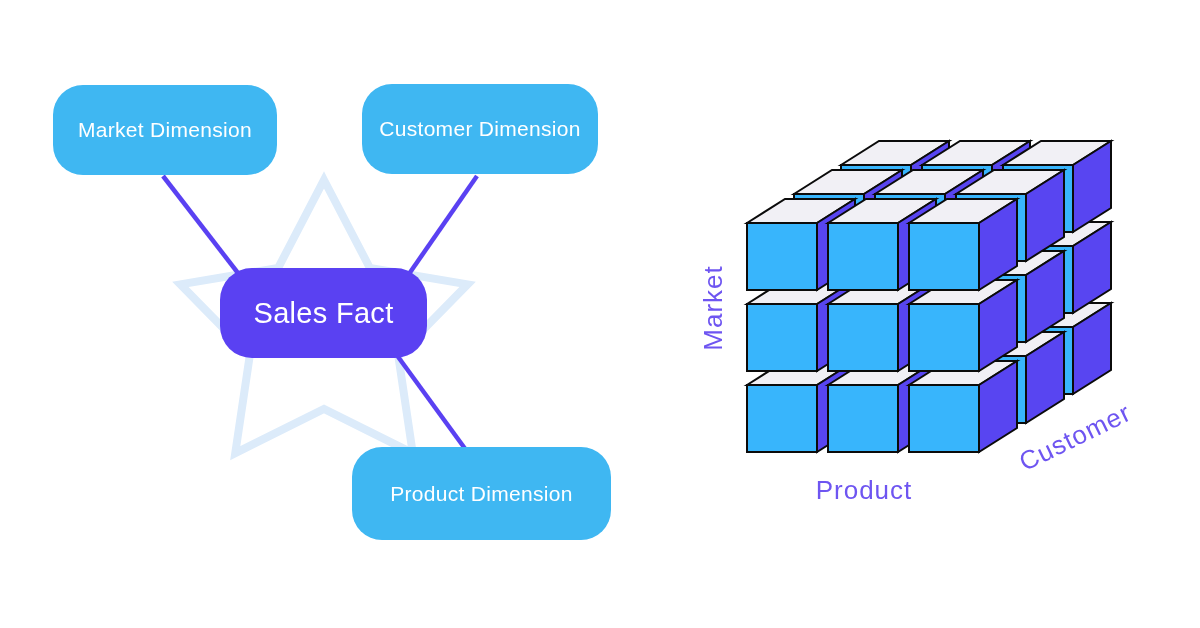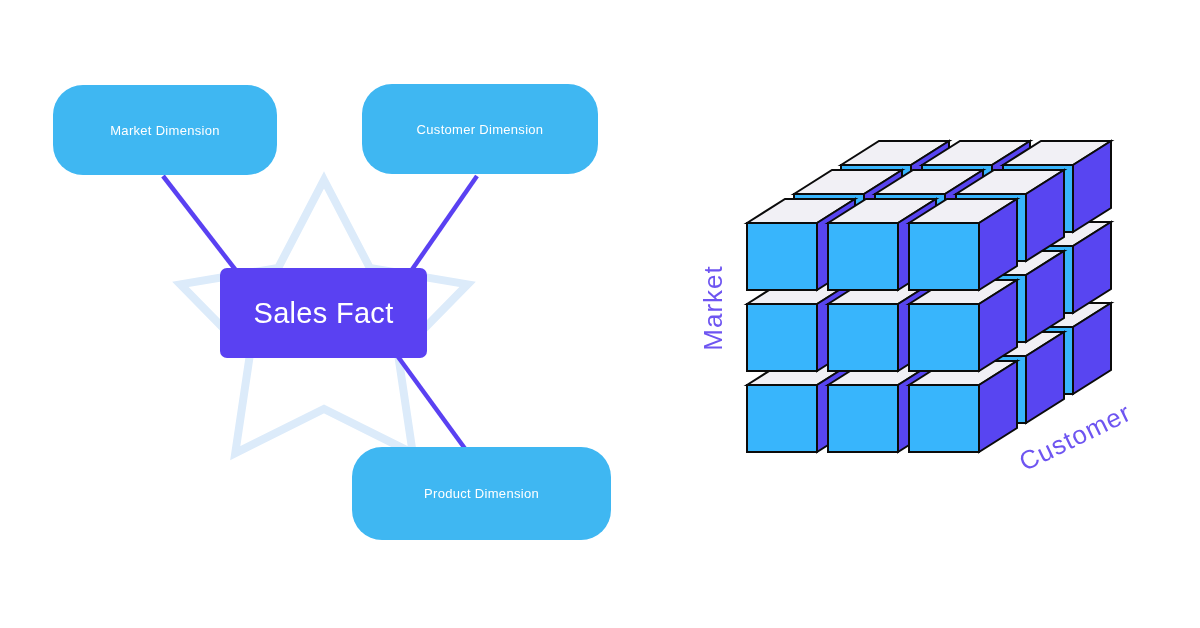--- a/index.html
+++ b/index.html
@@ -30,30 +30,30 @@
     display: flex;
     align-items: center;
     justify-content: center;
     color: #ffffff;
     text-align: center;
     letter-spacing: 0.3px;
   }
   .node.dim {
     background: var(--dimension-box);
     border-radius: 30px;
-    font-size: 13px;
+    font-size: 21px;
   }
   .node.fact {
     background: var(--fact-box);
     border-radius: 32px;
     font-size: 29px;
   }
   #box-market   { left: 53px;  top: 85px;  width: 224px; height: 90px; }
   #box-customer { left: 362px; top: 84px;  width: 236px; height: 90px; }
-  #box-fact     { left: 220px; top: 268px; width: 207px; height: 90px; border-radius: 7px; }
+  #box-fact     { left: 220px; top: 268px; width: 207px; height: 90px; }
   #box-product  { left: 352px; top: 447px; width: 259px; height: 93px; }
 
   .axis {
     position: absolute;
     color: var(--axis-label);
     font-size: 26px;
     letter-spacing: 1px;
     text-align: center;
     width: 160px;
     line-height: 30px;
@@ -182,15 +182,16 @@
 
   <div class="node fact" id="box-fact">
     <span>Sales Fact</span>
   </div>
 
   <div class="node dim" id="box-product">
     <span>Product Dimension</span>
   </div>
 
   <div class="axis" id="axis-market">Market</div>
+  <div class="axis" id="axis-product">Product</div>
   <div class="axis" id="axis-customer">Customer</div>
 
 </div>
 
 </body></html>

